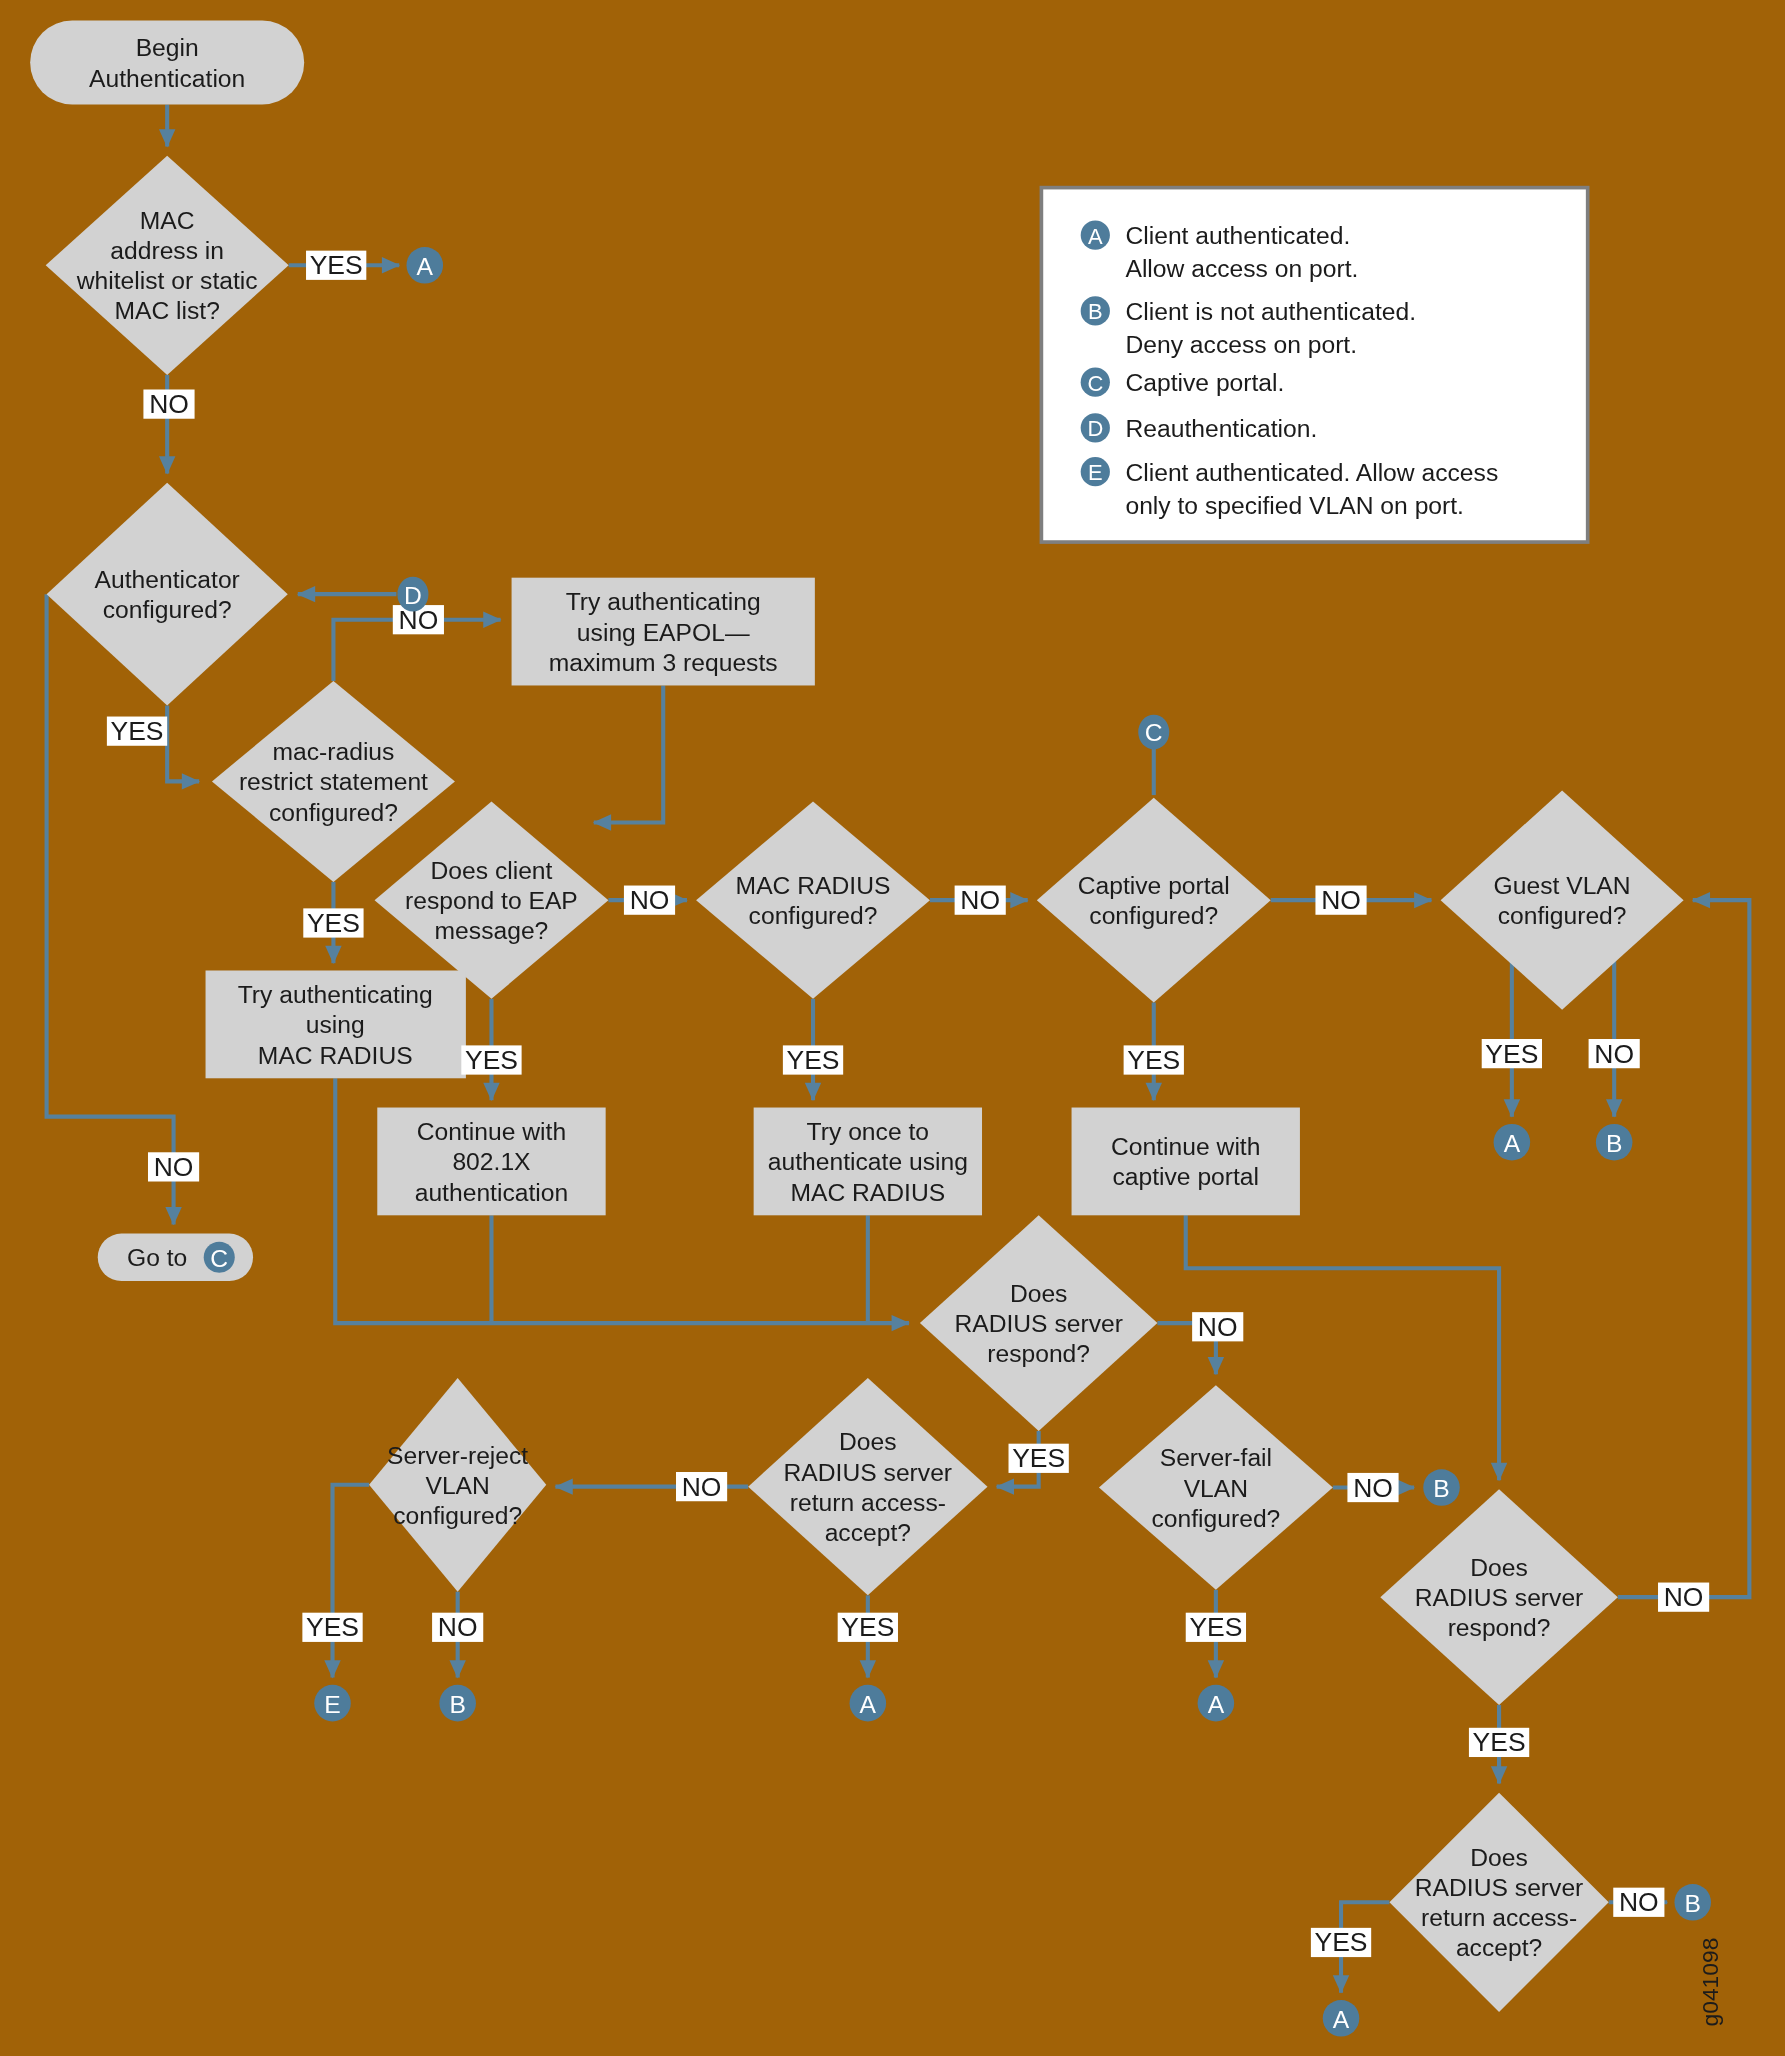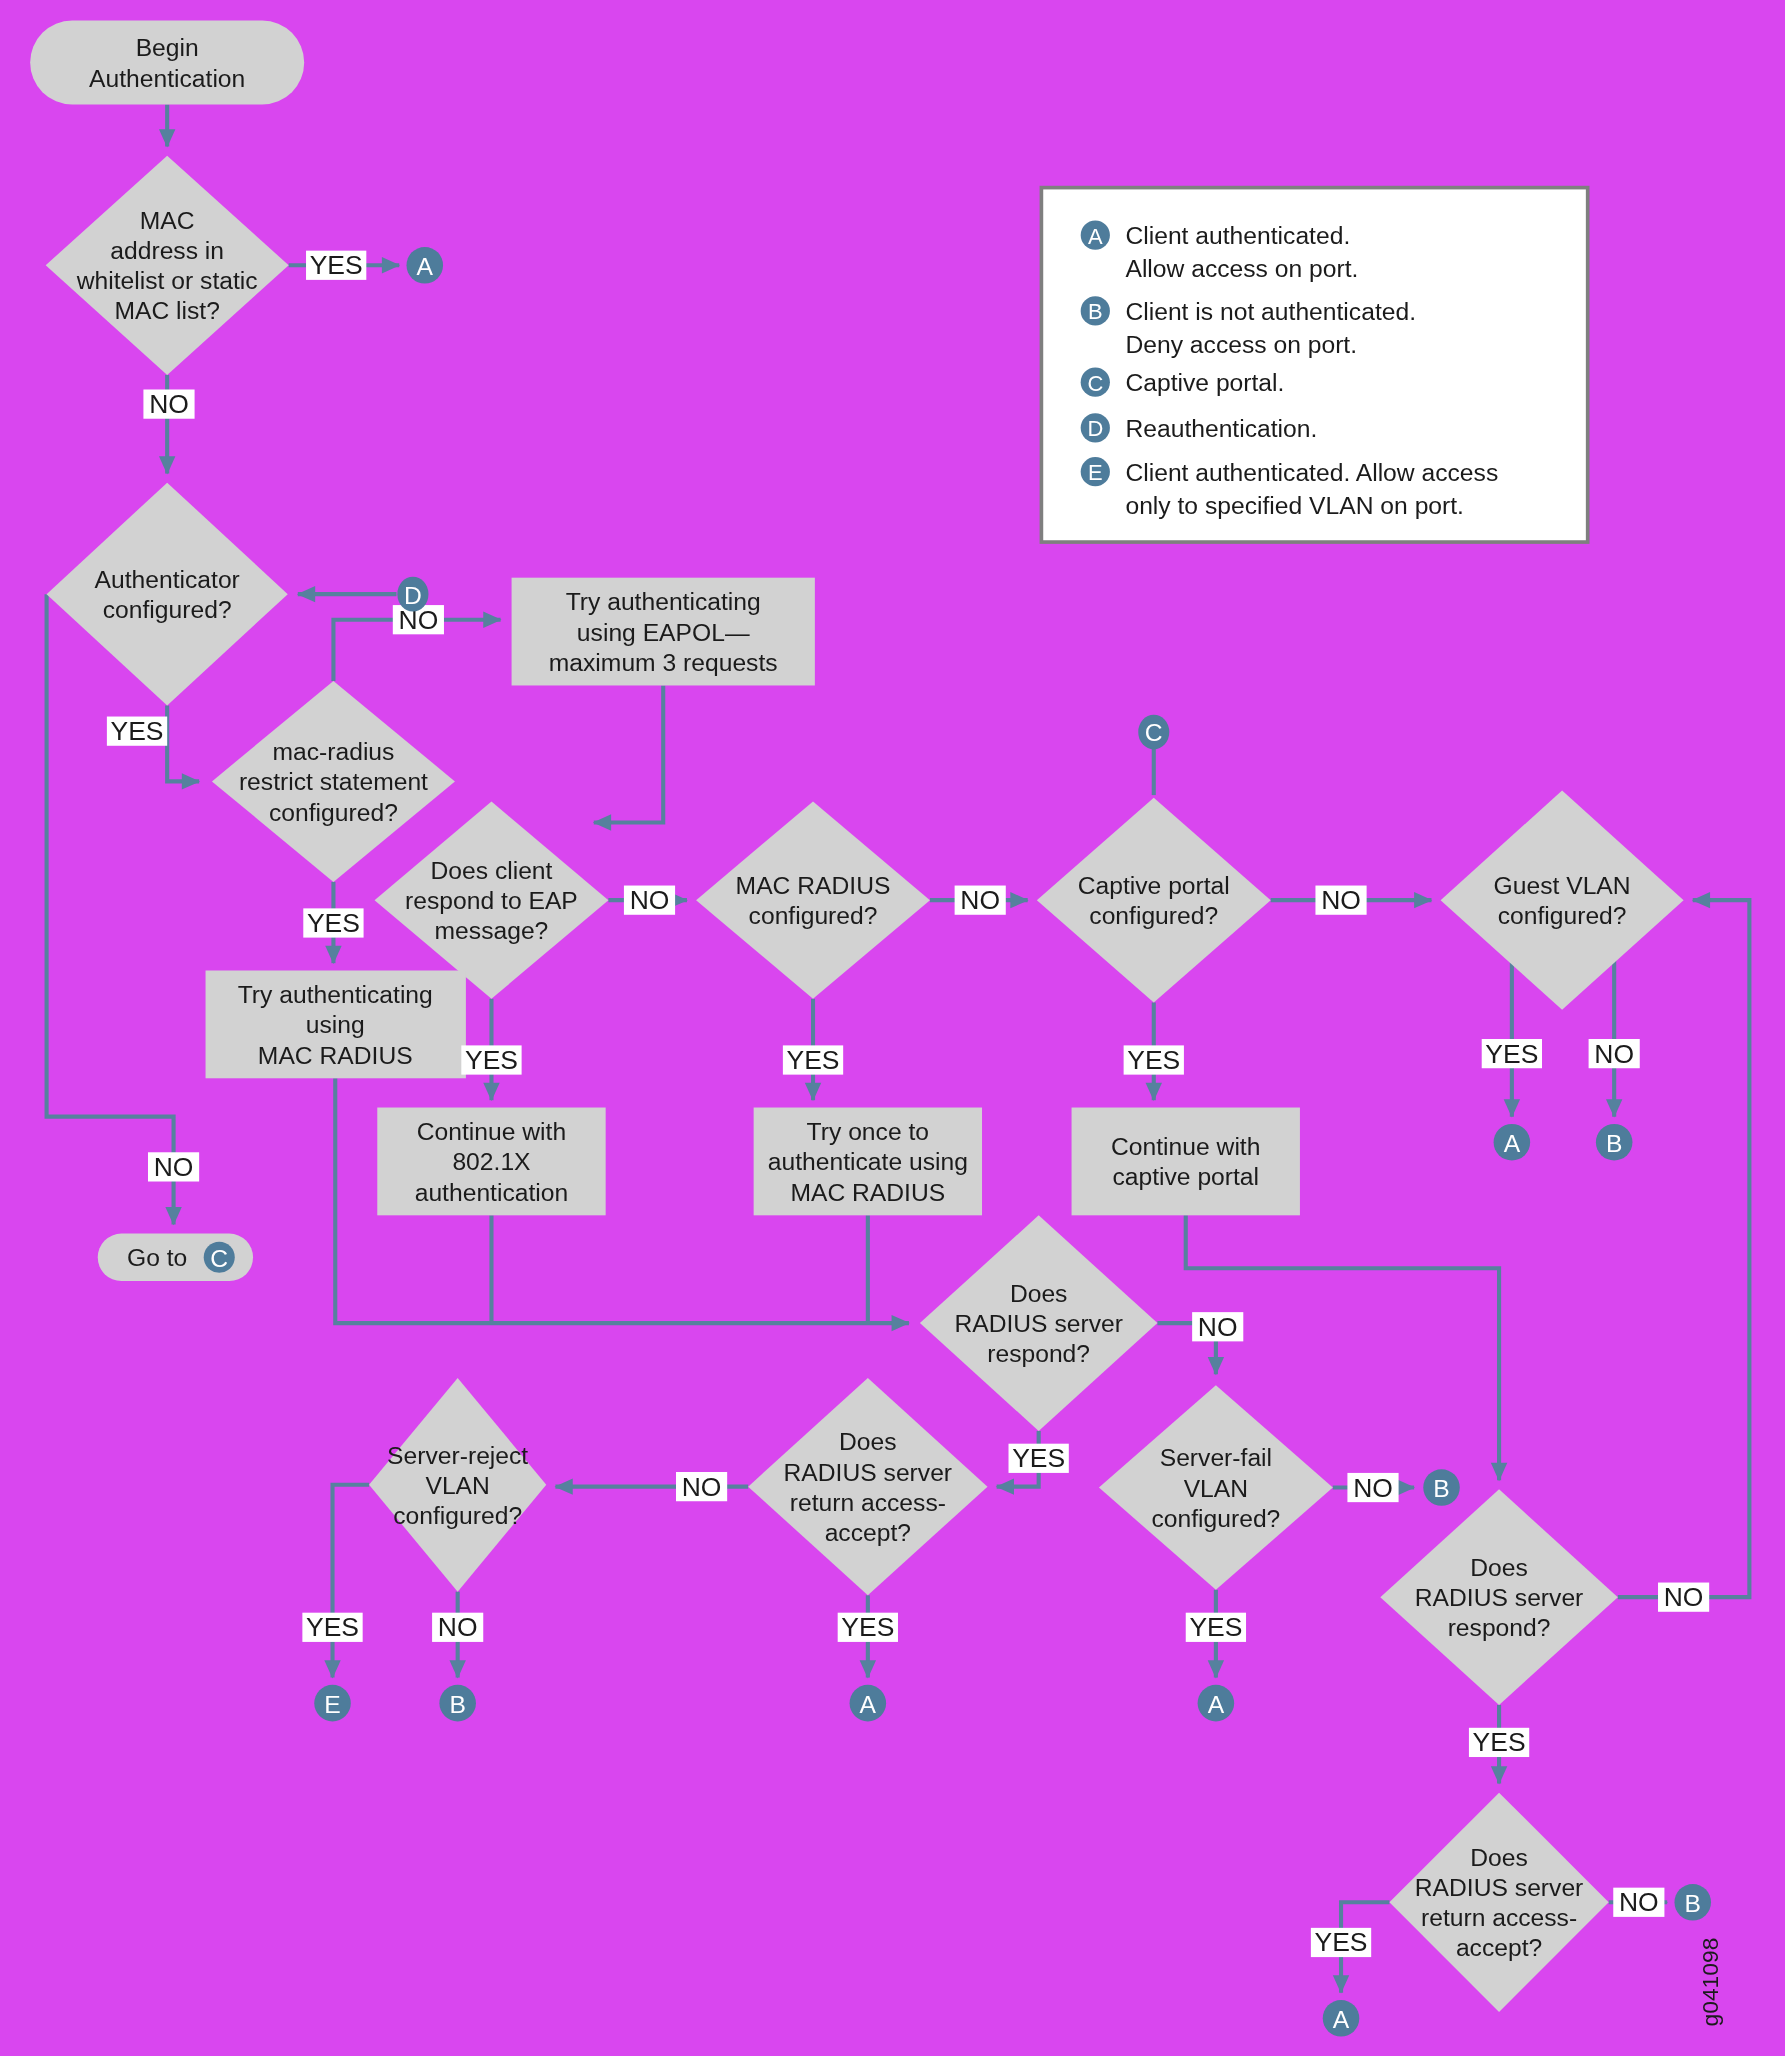--- a/index.html
+++ b/index.html
@@ -1,16 +1,16 @@
 <!DOCTYPE html>
 <html style="font-size:14.6px"><head>
 <meta charset="utf-8">
 <style>
   html,body{margin:0;padding:0;background:#ffffff;}
-  .stage{width:1785px;height:2057px;position:relative;background:#d946ef;}
+  .stage{width:1785px;height:2057px;position:relative;background:#a16207;}
   svg{display:block;}
   svg text{
     font-family:"Liberation Sans","DejaVu Sans",sans-serif;
     fill:#1b1b1b;
     dominant-baseline:central;
   }
   .node-shape{fill:#d2d2d2;stroke:none;}
   .edge{fill:none;stroke:#56819e;stroke-width:4.5;}
   .node-text{font-size:27px;text-anchor:middle;}
   .edge-label{font-size:29px;text-anchor:middle;}

